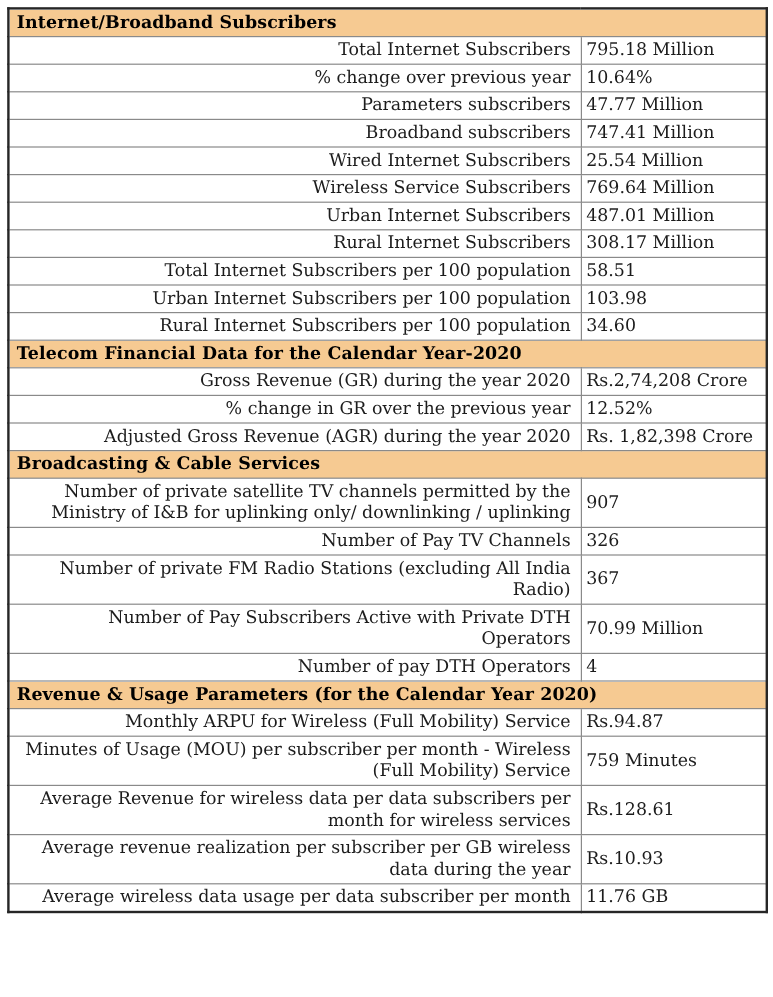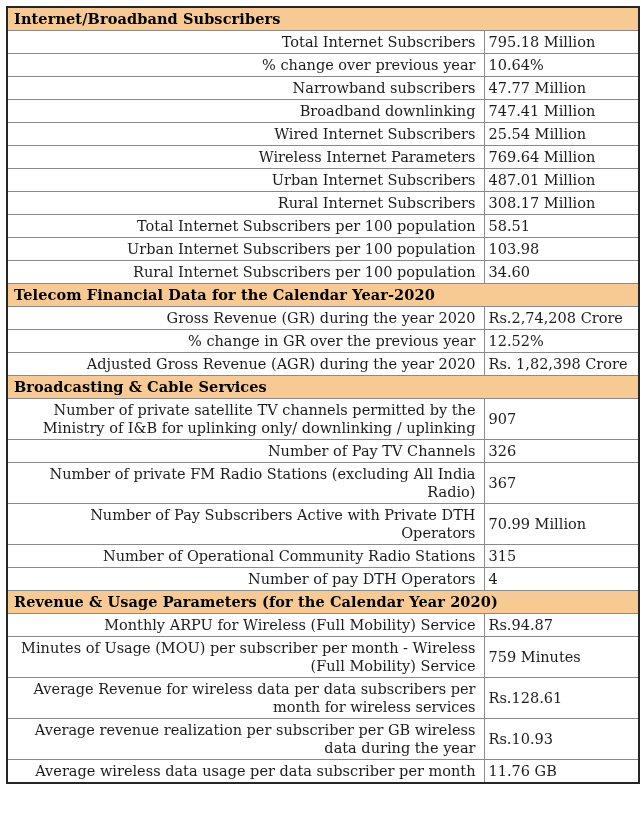--- a/index.html
+++ b/index.html
@@ -75,33 +75,33 @@
         </tr>
         <tr>
           <td class="label-cell">Total Internet Subscribers</td>
           <td class="value-cell">795.18 Million</td>
         </tr>
         <tr>
           <td class="label-cell">% change over previous year</td>
           <td class="value-cell">10.64%</td>
         </tr>
         <tr>
-          <td class="label-cell">Narrowband subscribers</td>
+          <td class="label-cell">Parameters subscribers</td>
           <td class="value-cell">47.77 Million</td>
         </tr>
         <tr>
-          <td class="label-cell">Broadband downlinking</td>
+          <td class="label-cell">Broadband subscribers</td>
           <td class="value-cell">747.41 Million</td>
         </tr>
         <tr>
           <td class="label-cell">Wired Internet Subscribers</td>
           <td class="value-cell">25.54 Million</td>
         </tr>
         <tr>
-          <td class="label-cell">Wireless Internet Parameters</td>
+          <td class="label-cell">Wireless Service Subscribers</td>
           <td class="value-cell">769.64 Million</td>
         </tr>
         <tr>
           <td class="label-cell">Urban Internet Subscribers</td>
           <td class="value-cell">487.01 Million</td>
         </tr>
         <tr>
           <td class="label-cell">Rural Internet Subscribers</td>
           <td class="value-cell">308.17 Million</td>
         </tr>
@@ -145,24 +145,20 @@
         </tr>
         <tr>
           <td class="label-cell">Number of private FM Radio Stations (excluding All India Radio)</td>
           <td class="value-cell">367</td>
         </tr>
         <tr>
           <td class="label-cell">Number of Pay Subscribers Active with Private DTH Operators</td>
           <td class="value-cell">70.99 Million</td>
         </tr>
         <tr>
-          <td class="label-cell">Number of Operational Community Radio Stations</td>
-          <td class="value-cell">315</td>
-        </tr>
-        <tr>
           <td class="label-cell">Number of pay DTH Operators</td>
           <td class="value-cell">4</td>
         </tr>
         <tr>
           <td colspan="2" class="section-header">Revenue &amp; Usage Parameters (for the Calendar Year 2020)</td>
         </tr>
         <tr>
           <td class="label-cell">Monthly ARPU for Wireless (Full Mobility) Service</td>
           <td class="value-cell">Rs.94.87</td>
         </tr>

